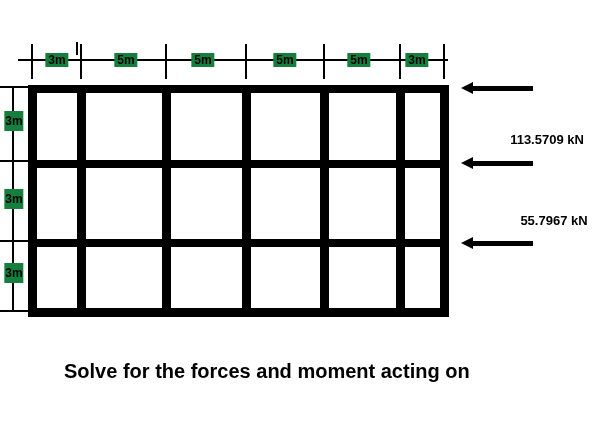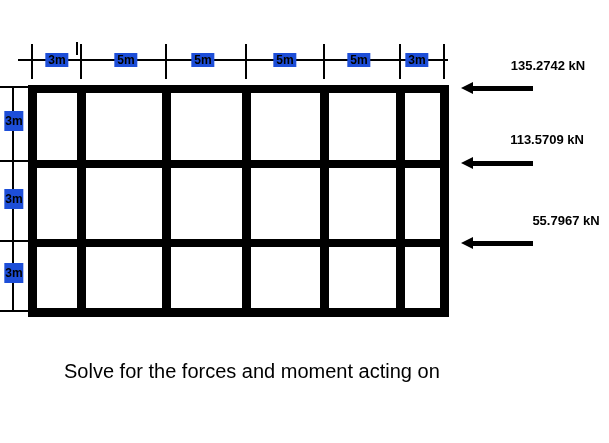--- a/index.html
+++ b/index.html
@@ -32,21 +32,21 @@
     width: 9px;
   }
   
   .dim-line-h { height: 2px; }
   .dim-line-v { width: 2px; }
   .tick-v { width: 2px; height: 35px; top: 44px; }
   
   .dimlab {
     position: absolute;
     transform: translate(-50%, -50%);
-    background: #1d4ed8;
+    background: #15803d;
     padding: 0 3px;
     font-size: 12px;
     font-weight: bold;
     color: #000000;
     white-space: nowrap;
     line-height: 14px;
   }
   
   .force-label {
     position: absolute;
@@ -81,21 +81,21 @@
     top: 4px;
     height: 5px;
     background: #000000;
   }
   
   .caption {
     position: absolute;
     left: 64px;
     top: 357px;
     font-size: 20px;
-    font-weight: normal;
+    font-weight: bold;
     color: #000000;
     line-height: 28px;
     white-space: nowrap;
   }
 </style>
 </head>
 <body>
 
 <div class="canvas">
 
@@ -135,33 +135,32 @@
   <div class="bar beam" style="top:308px; height:9px;"></div>
 
   <div class="bar column" style="left:28px;"></div>
   <div class="bar column" style="left:77px;"></div>
   <div class="bar column" style="left:162px;"></div>
   <div class="bar column" style="left:242px;"></div>
   <div class="bar column" style="left:320px;"></div>
   <div class="bar column" style="left:396px;"></div>
   <div class="bar column" style="left:440px;"></div>
 
-  <div class="force-label" style="left:548px; top:58px;">135.2742 kN</div>
   <div class="arrow" style="top:82px;">
     <div class="head"></div>
     <div class="shaft"></div>
   </div>
 
   <div class="force-label" style="left:547px; top:132px;text-align:right;">113.5709 kN</div>
   <div class="arrow" style="top:157px;">
     <div class="head"></div>
     <div class="shaft"></div>
   </div>
 
-  <div class="force-label" style="left:566px; top:213px;">55.7967 kN</div>
+  <div class="force-label" style="left:554px; top:213px;">55.7967 kN</div>
   <div class="arrow" style="top:237px;">
     <div class="head"></div>
     <div class="shaft"></div>
   </div>
 
   <div class="caption">
     <div>Solve for the forces and moment acting on</div>
   </div>
 
 </div>

